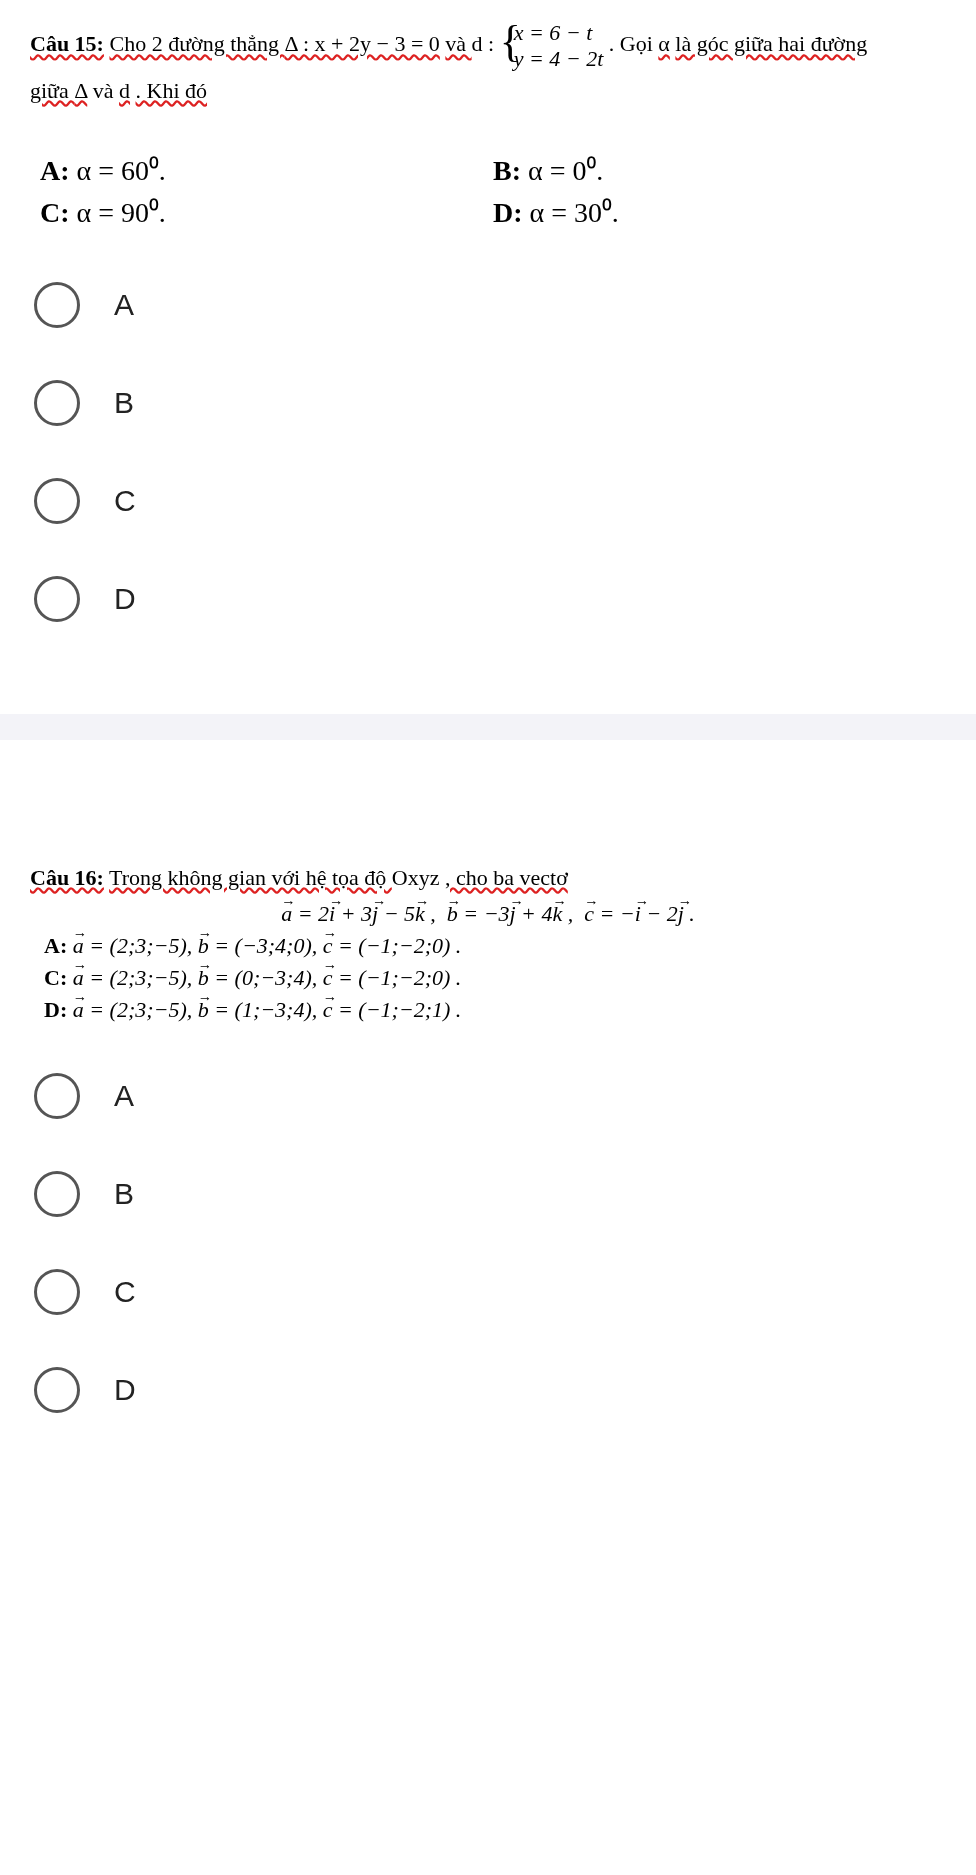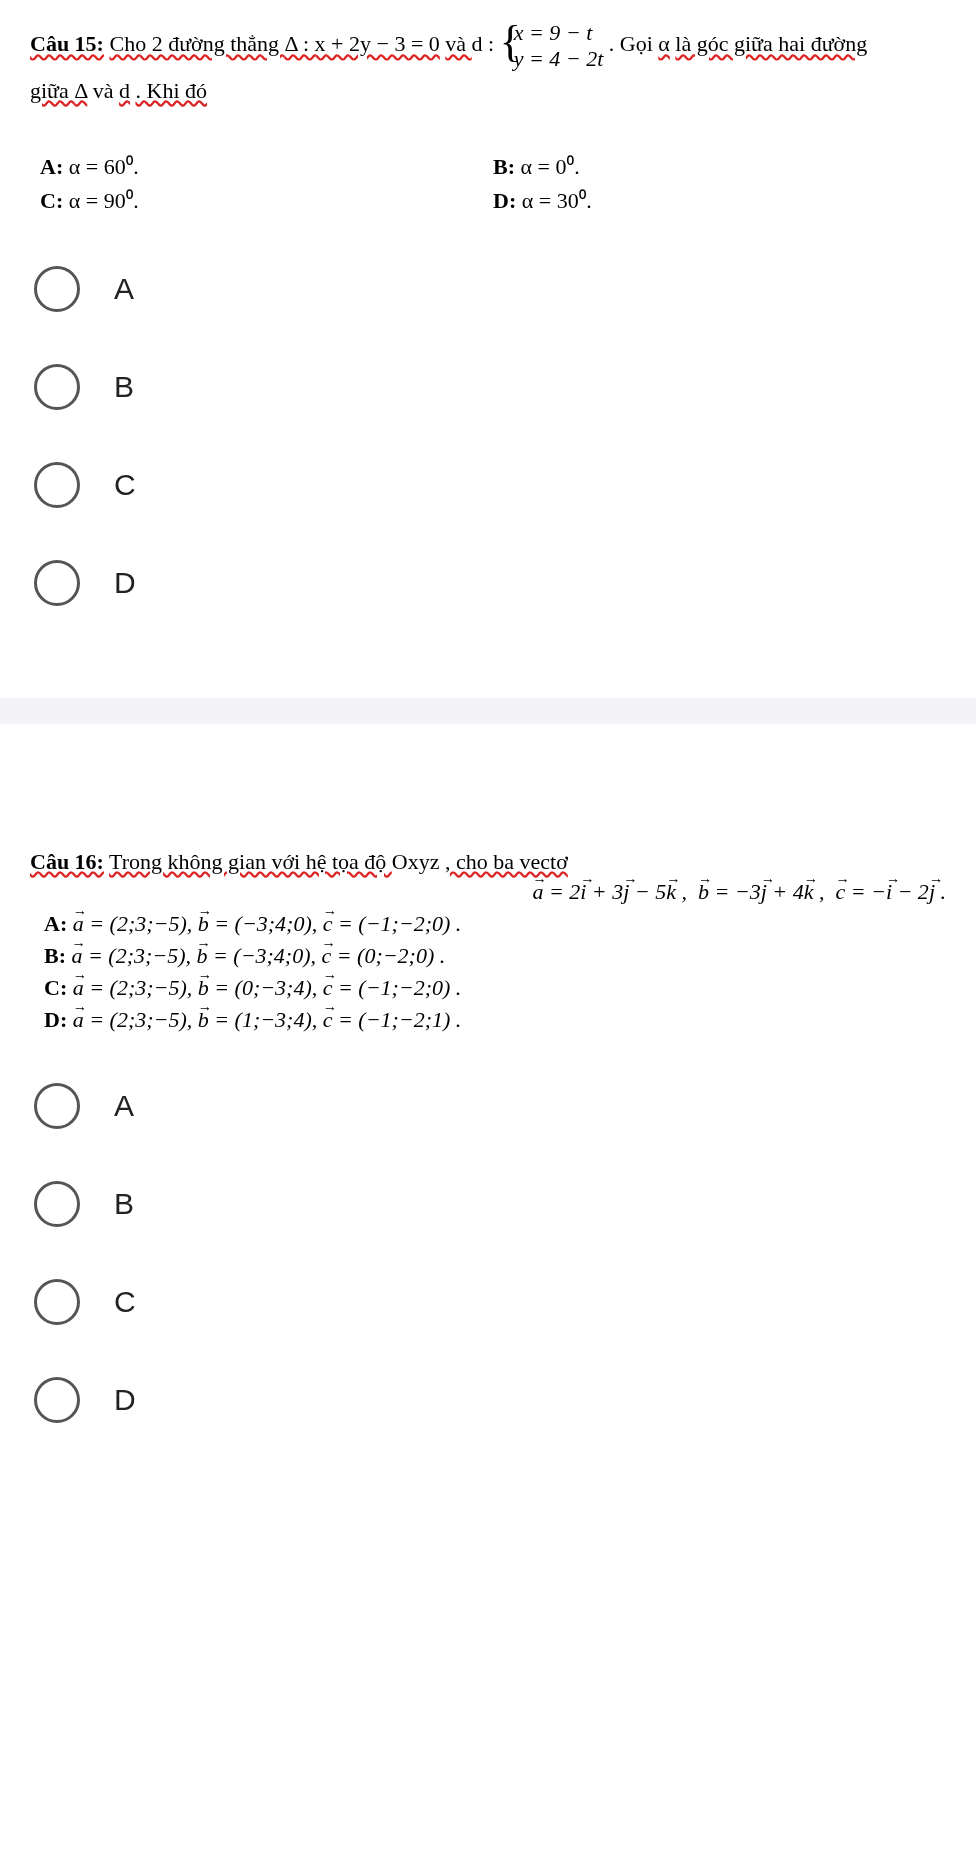--- a/index.html
+++ b/index.html
@@ -50,21 +50,21 @@
     line-height: 1.2;
   }
   .answers-grid {
     display: grid;
     grid-template-columns: 1fr 1fr;
     margin-top: 40px;
     padding-left: 10px;
   }
   .ans-cell {
     padding: 2px 0;
-    font-size: 22px;
+    font-size: 28px;
   }
   .ans-letter { font-weight: bold; }
   .options {
     margin-top: 50px;
     padding-left: 4px;
   }
   .option-row {
     display: flex;
     align-items: center;
     margin-bottom: 52px;
@@ -82,21 +82,22 @@
     font-family: Arial, sans-serif;
     font-size: 30px;
     color: #222;
   }
   .divider {
     height: 26px;
     background: #f3f3f8;
     width: 100%;
   }
   .math-line {
-    text-align: right;
+    text-align: center;
+    margin-top: 6px;
     font-style: italic;
   }
   .vec-list {
     padding-left: 14px;
     margin-top: 4px;
   }
   .vec-list div {
     margin: 6px 0;
     font-style: italic;
   }
@@ -120,21 +121,21 @@
 <body>
 
 <div class="question-block">
   <div class="question-text">
     <span class="q-label">Câu 15:</span>
     <span class="wavy"> Cho 2 đường thẳng </span>
     <span class="italic wavy">Δ : x + 2y − 3 = 0</span>
     <span class="wavy"> và </span>
     <span class="italic">d : </span>
     <span class="brace-eq">
-      <span class="brace-row">x = 9 − t</span>
+      <span class="brace-row">x = 6 − t</span>
       <span class="brace-row">y = 4 − 2t</span>
     </span>
     <span> . Gọi </span>
     <span class="italic wavy">α</span>
     <span class="wavy"> là góc giữa hai đường</span>
     <br>
     <span class="wavy">giữa </span>
     <span class="italic wavy">Δ</span>
     <span> và </span>
     <span class="italic wavy">d</span>
@@ -190,24 +191,20 @@
     <span class="ov">a</span> = 2<span class="ov">i</span> + 3<span class="ov">j</span> − 5<span class="ov">k</span> , &nbsp;<span class="ov">b</span> = −3<span class="ov">j</span> + 4<span class="ov">k</span> , &nbsp;<span class="ov">c</span> = −<span class="ov">i</span> − 2<span class="ov">j</span> .
   </div>
 
 
   <div class="vec-list">
     <div>
       <span class="ans-letter" style="font-style:normal;">A:</span>
       <span class="ov">a</span> = (2;3;−5), <span class="ov">b</span> = (−3;4;0), <span class="ov">c</span> = (−1;−2;0) .
     </div>
     <div>
-      <span class="ans-letter" style="font-style:normal;">B:</span>
-      <span class="ov">a</span> = (2;3;−5), <span class="ov">b</span> = (−3;4;0), <span class="ov">c</span> = (0;−2;0) .
-    </div>
-    <div>
       <span class="ans-letter" style="font-style:normal;">C:</span>
       <span class="ov">a</span> = (2;3;−5), <span class="ov">b</span> = (0;−3;4), <span class="ov">c</span> = (−1;−2;0) .
     </div>
     <div>
       <span class="ans-letter" style="font-style:normal;">D:</span>
       <span class="ov">a</span> = (2;3;−5), <span class="ov">b</span> = (1;−3;4), <span class="ov">c</span> = (−1;−2;1) .
     </div>
   </div>
 
   <div class="options">

